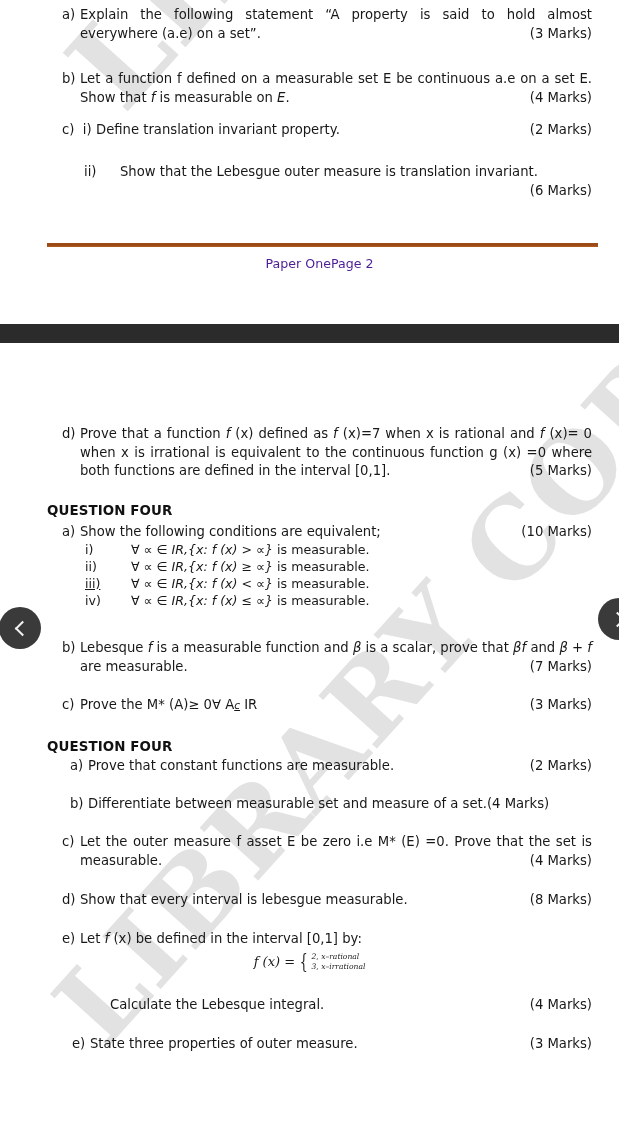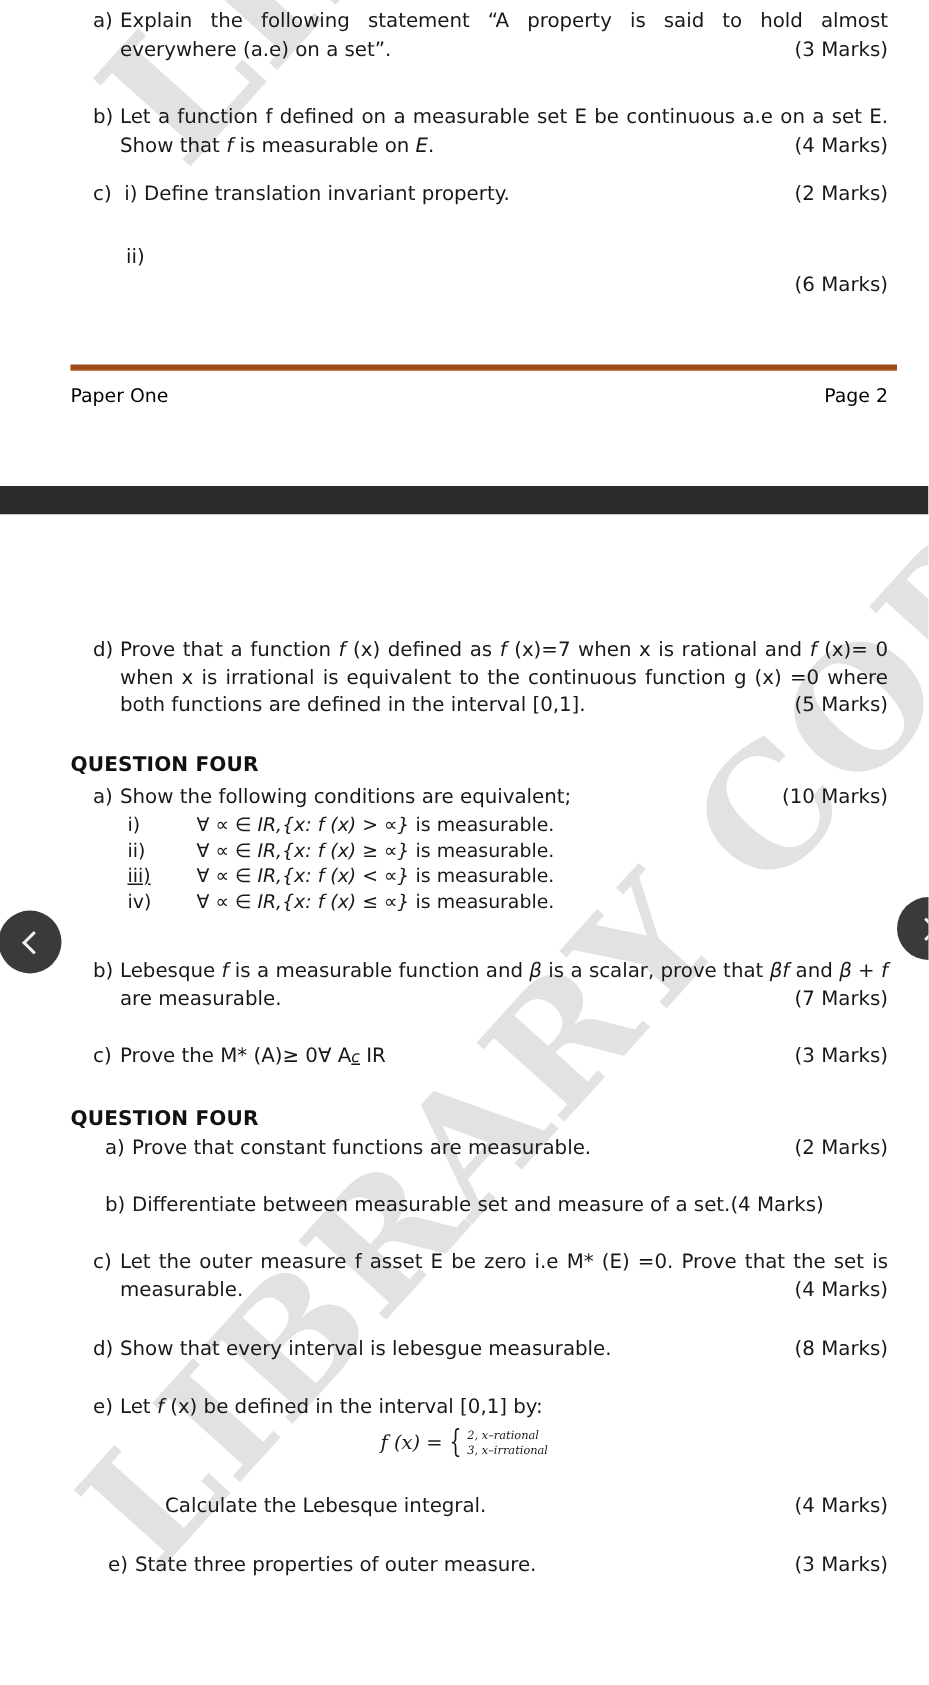--- a/index.html
+++ b/index.html
@@ -117,23 +117,23 @@
     width: 551px;
     height: 3px;
     background: #9c4a16;
     border-bottom: 1px solid #b2591d;
   }
   .footer-row {
     position: absolute;
     left: 47px;
     width: 545px;
     display: flex;
-    justify-content: space-between;
+    justify-content: center;
     font-size: 12.6px;
-    color: #000000;
+    color: #4c1d95;
   }
 
   
   .formula {
     position: absolute;
     left: 0;
     width: 619px;
     text-align: center;
     font-family: "DejaVu Serif", "Liberation Serif", serif;
   }
@@ -222,20 +222,21 @@
       <div class="row">
         <span class="marker" style="width:34px;">c)  i)</span>
         <span class="body-txt">Define translation invariant property.</span>
       </div>
       <div class="marks" style="top:0;">(2 Marks)</div>
     </div>
 
     <div class="q" style="left:62px; top:163px; width:530px;">
       <div class="row">
         <span class="marker" style="width:18px; margin-left:22px;">ii)</span>
+        <span class="body-txt" style="margin-left:18px;">Show that the Lebesgue outer measure is translation invariant.</span>
       </div>
       <div class="marks" style="top:18.5px;">(6 Marks)</div>
     </div>
 
     <div class="footer-rule" style="top:243px;"></div>
     <div class="footer-row" style="top:256px;">
       <span>Paper One</span>
       <span>Page 2</span>
     </div>
 

